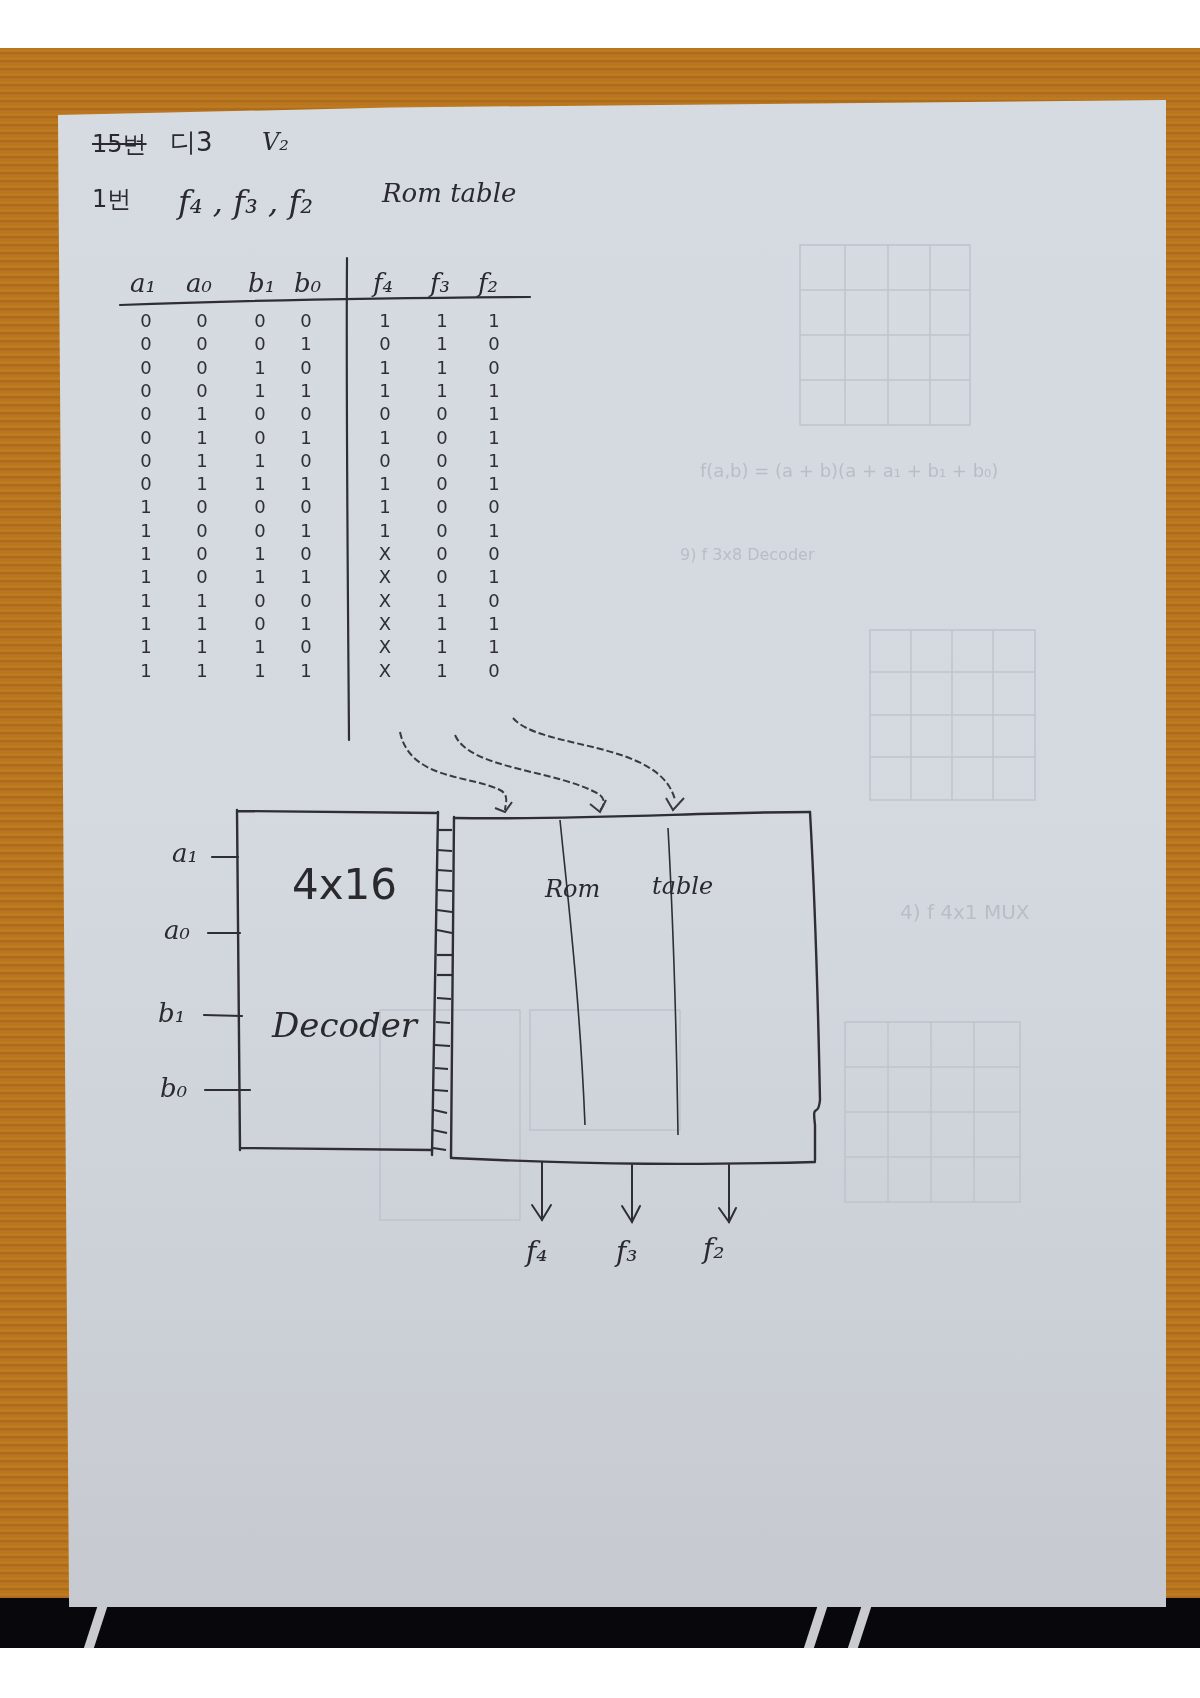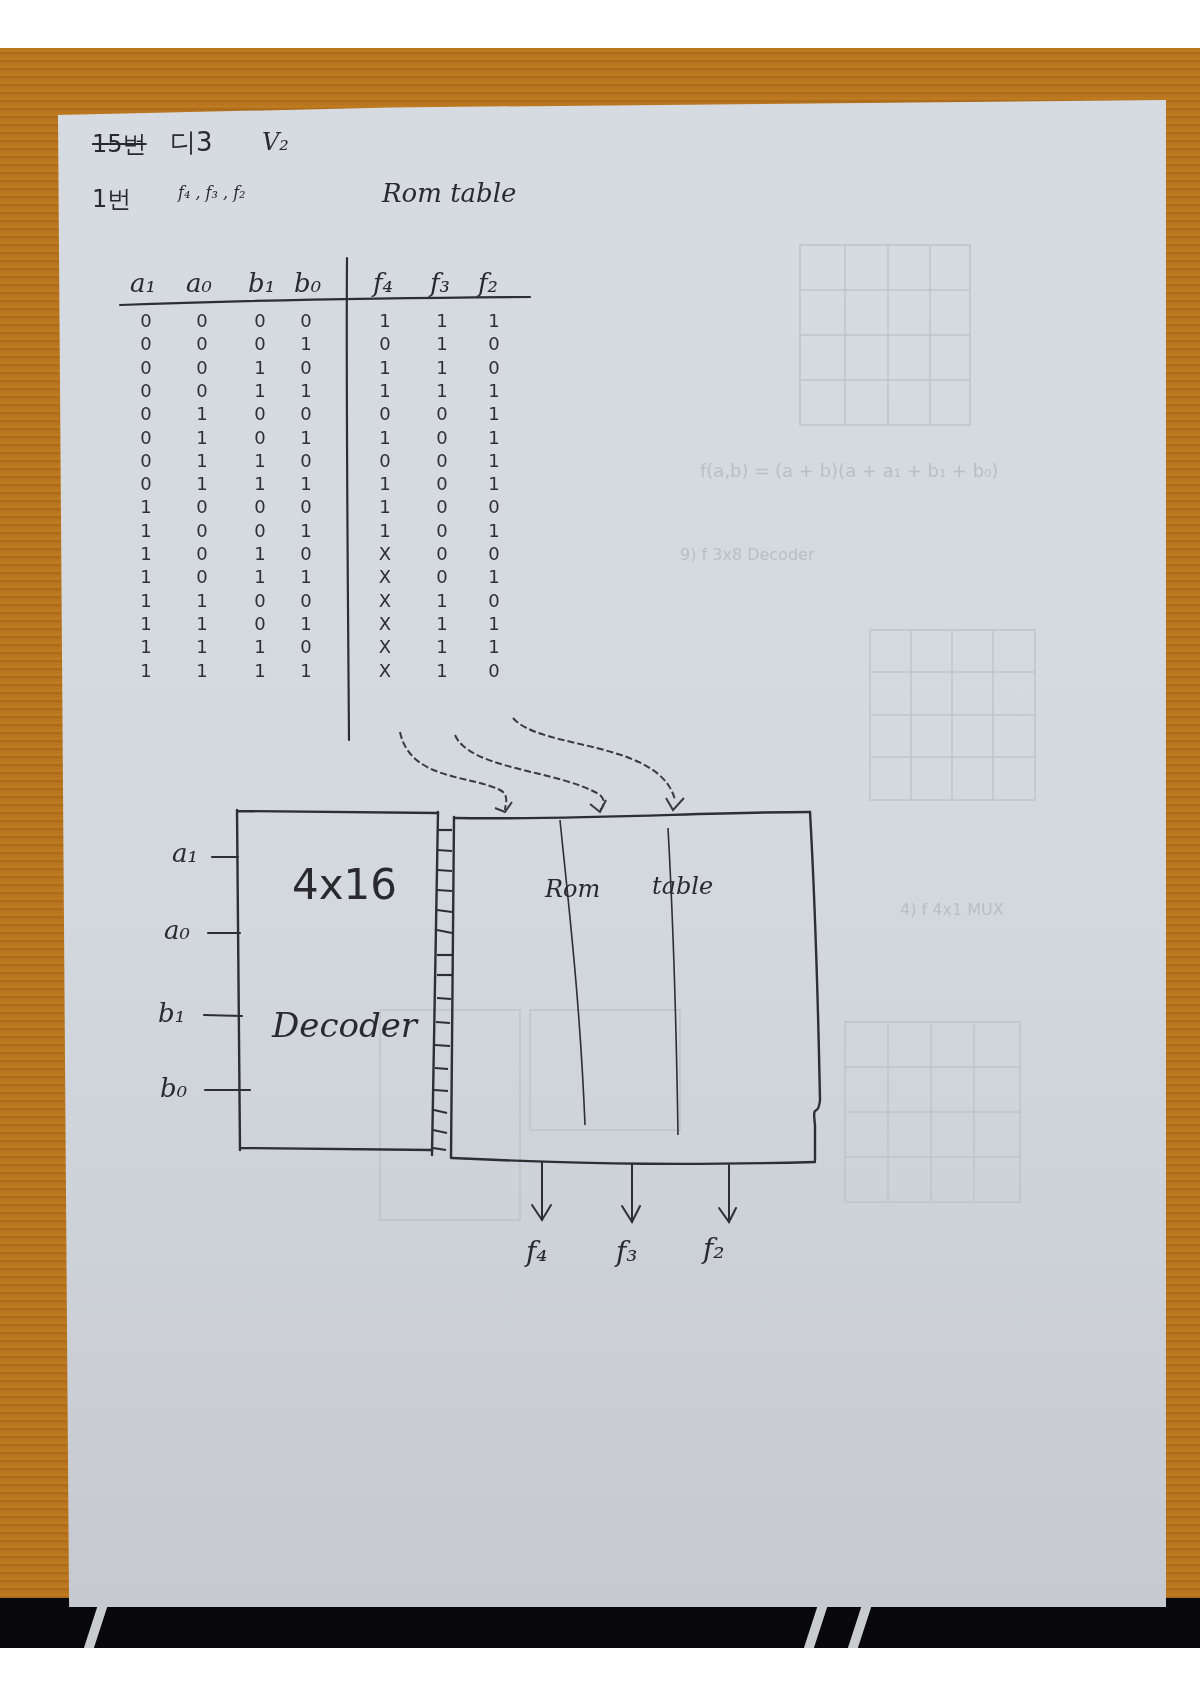--- a/index.html
+++ b/index.html
@@ -38,21 +38,21 @@
   <div class="stripe" style="left:92px;"></div>
   <div class="stripe" style="left:812px;"></div>
   <div class="stripe" style="left:856px;"></div>
 </div>
 
 <div class="paper"></div>
 
 <div>
   <div class="faint" style="left:700px; top:460px; font-size:18px;">f(a,b) = (a + b)(a + a₁ + b₁ + b₀)</div>
   <div class="faint" style="left:680px; top:545px;">9) f  3x8  Decoder</div>
-  <div class="faint" style="left:900px; top:900px; font-size:16px;">4) f  4x1  MUX</div>
+  <div class="faint" style="left:900px; top:900px; font-size:20px;">4) f  4x1  MUX</div>
 </div>
 
 <svg class="overlay" width="1200" height="1698">
 
   <g stroke="#bfc4cb" stroke-width="1.5" fill="none">
     <rect x="800" y="245" width="170" height="180"></rect>
     <line x1="845" y1="245" x2="845" y2="425"></line>
       <line x1="888" y1="245" x2="888" y2="425"></line>
       <line x1="930" y1="245" x2="930" y2="425"></line>
     <line x1="800" y1="290" x2="970" y2="290"></line>
@@ -142,21 +142,21 @@
     <line x1="729" y1="1165" x2="729" y2="1222"></line>
       <path d="M719 1208 L729 1222 L736 1208"></path>
   </g>
 </svg>
 
 <div class="hw ko strike" style="left:92px; top:128px; font-size:24px;">15번</div>
 <div class="hw ko" style="left:170px; top:125px; font-size:26px;">디3</div>
 <div class="hw" style="left:262px; top:128px; font-size:24px;">V₂</div>
 
 <div class="hw ko" style="left:92px; top:183px; font-size:24px;">1번</div>
-<div class="hw" style="left:178px; top:183px; font-size:16px;">f₄ , f₃ , f₂</div>
+<div class="hw" style="left:178px; top:183px; font-size:32px;">f₄ , f₃ , f₂</div>
 <div class="hw" style="left:382px; top:178px; font-size:26px;">Rom table</div>
 
 <div class="hw tbl-head" style="left:130px;">a₁</div>
 <div class="hw tbl-head" style="left:186px;">a₀</div>
 <div class="hw tbl-head" style="left:248px;">b₁</div>
 <div class="hw tbl-head" style="left:294px;">b₀</div>
 <div class="hw tbl-head" style="left:373px;">f₄</div>
 <div class="hw tbl-head" style="left:430px;">f₃</div>
 <div class="hw tbl-head" style="left:478px;">f₂</div>
 

